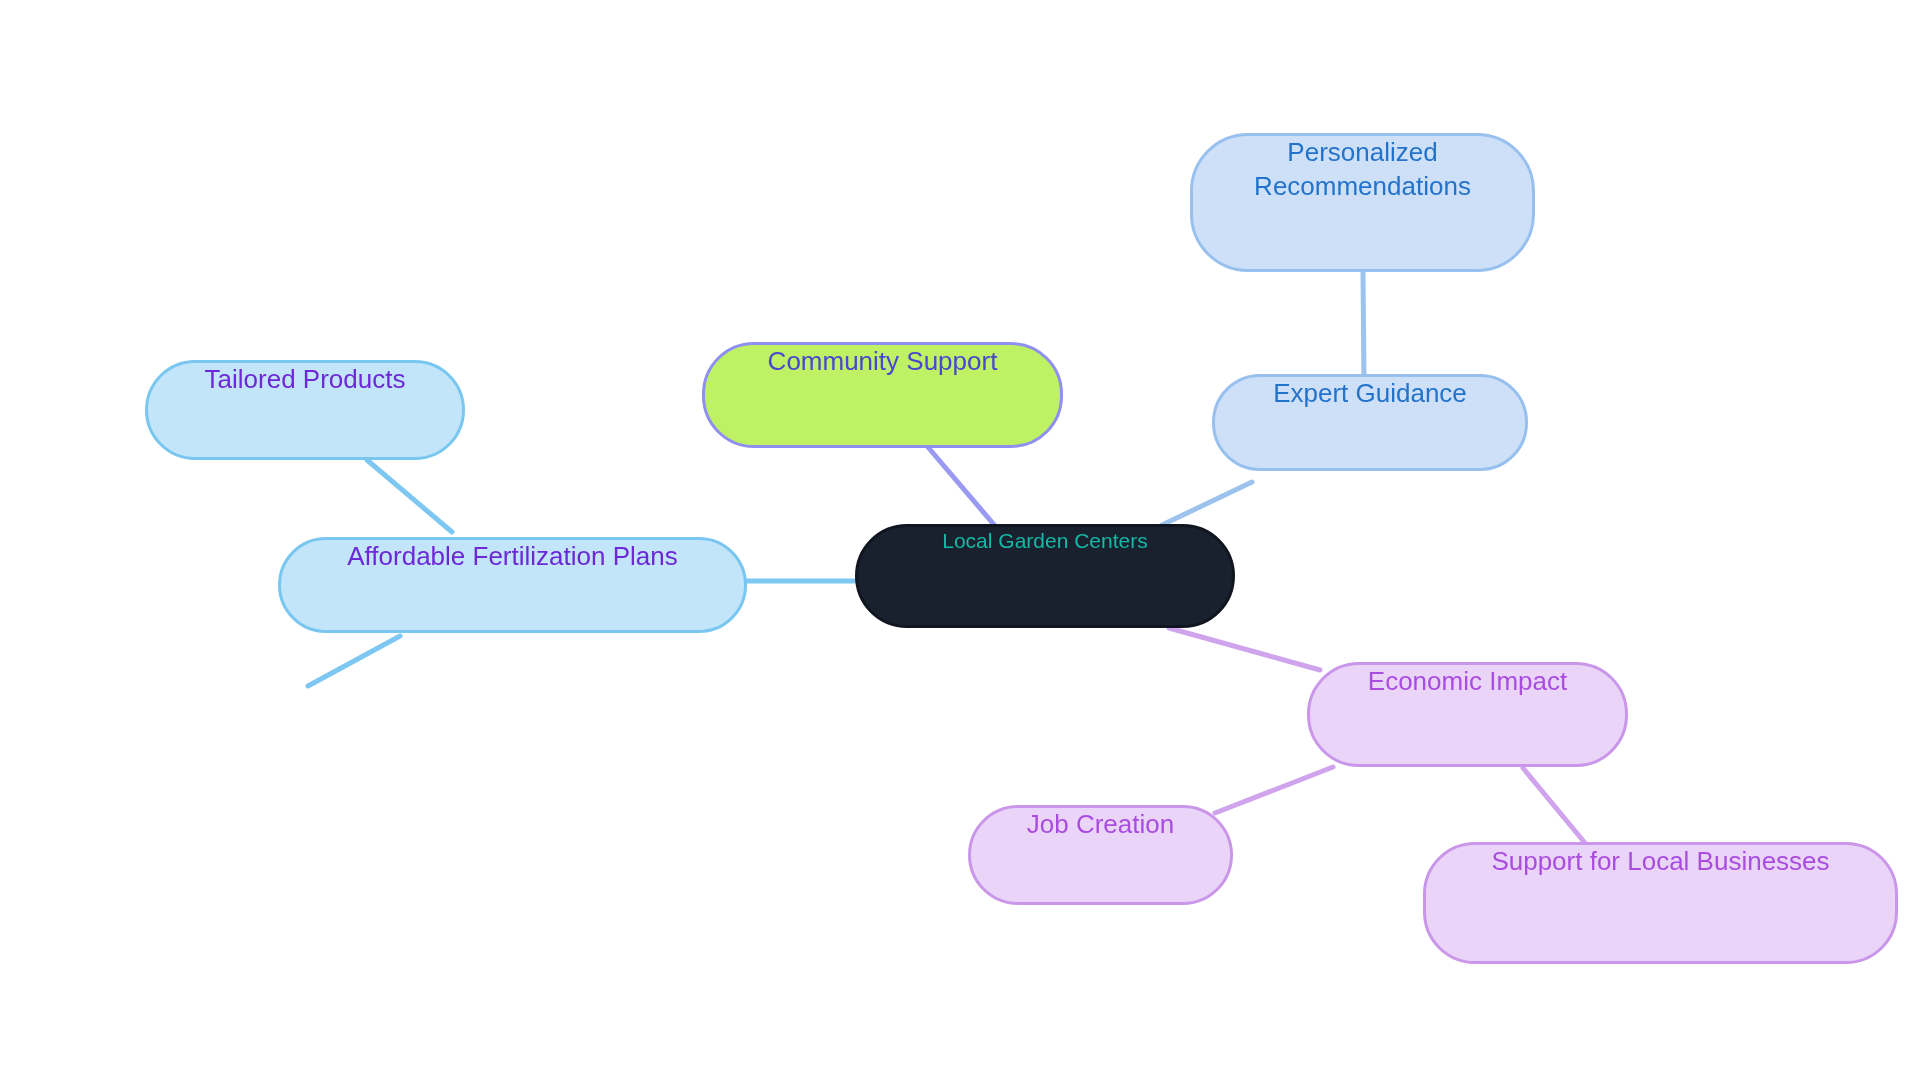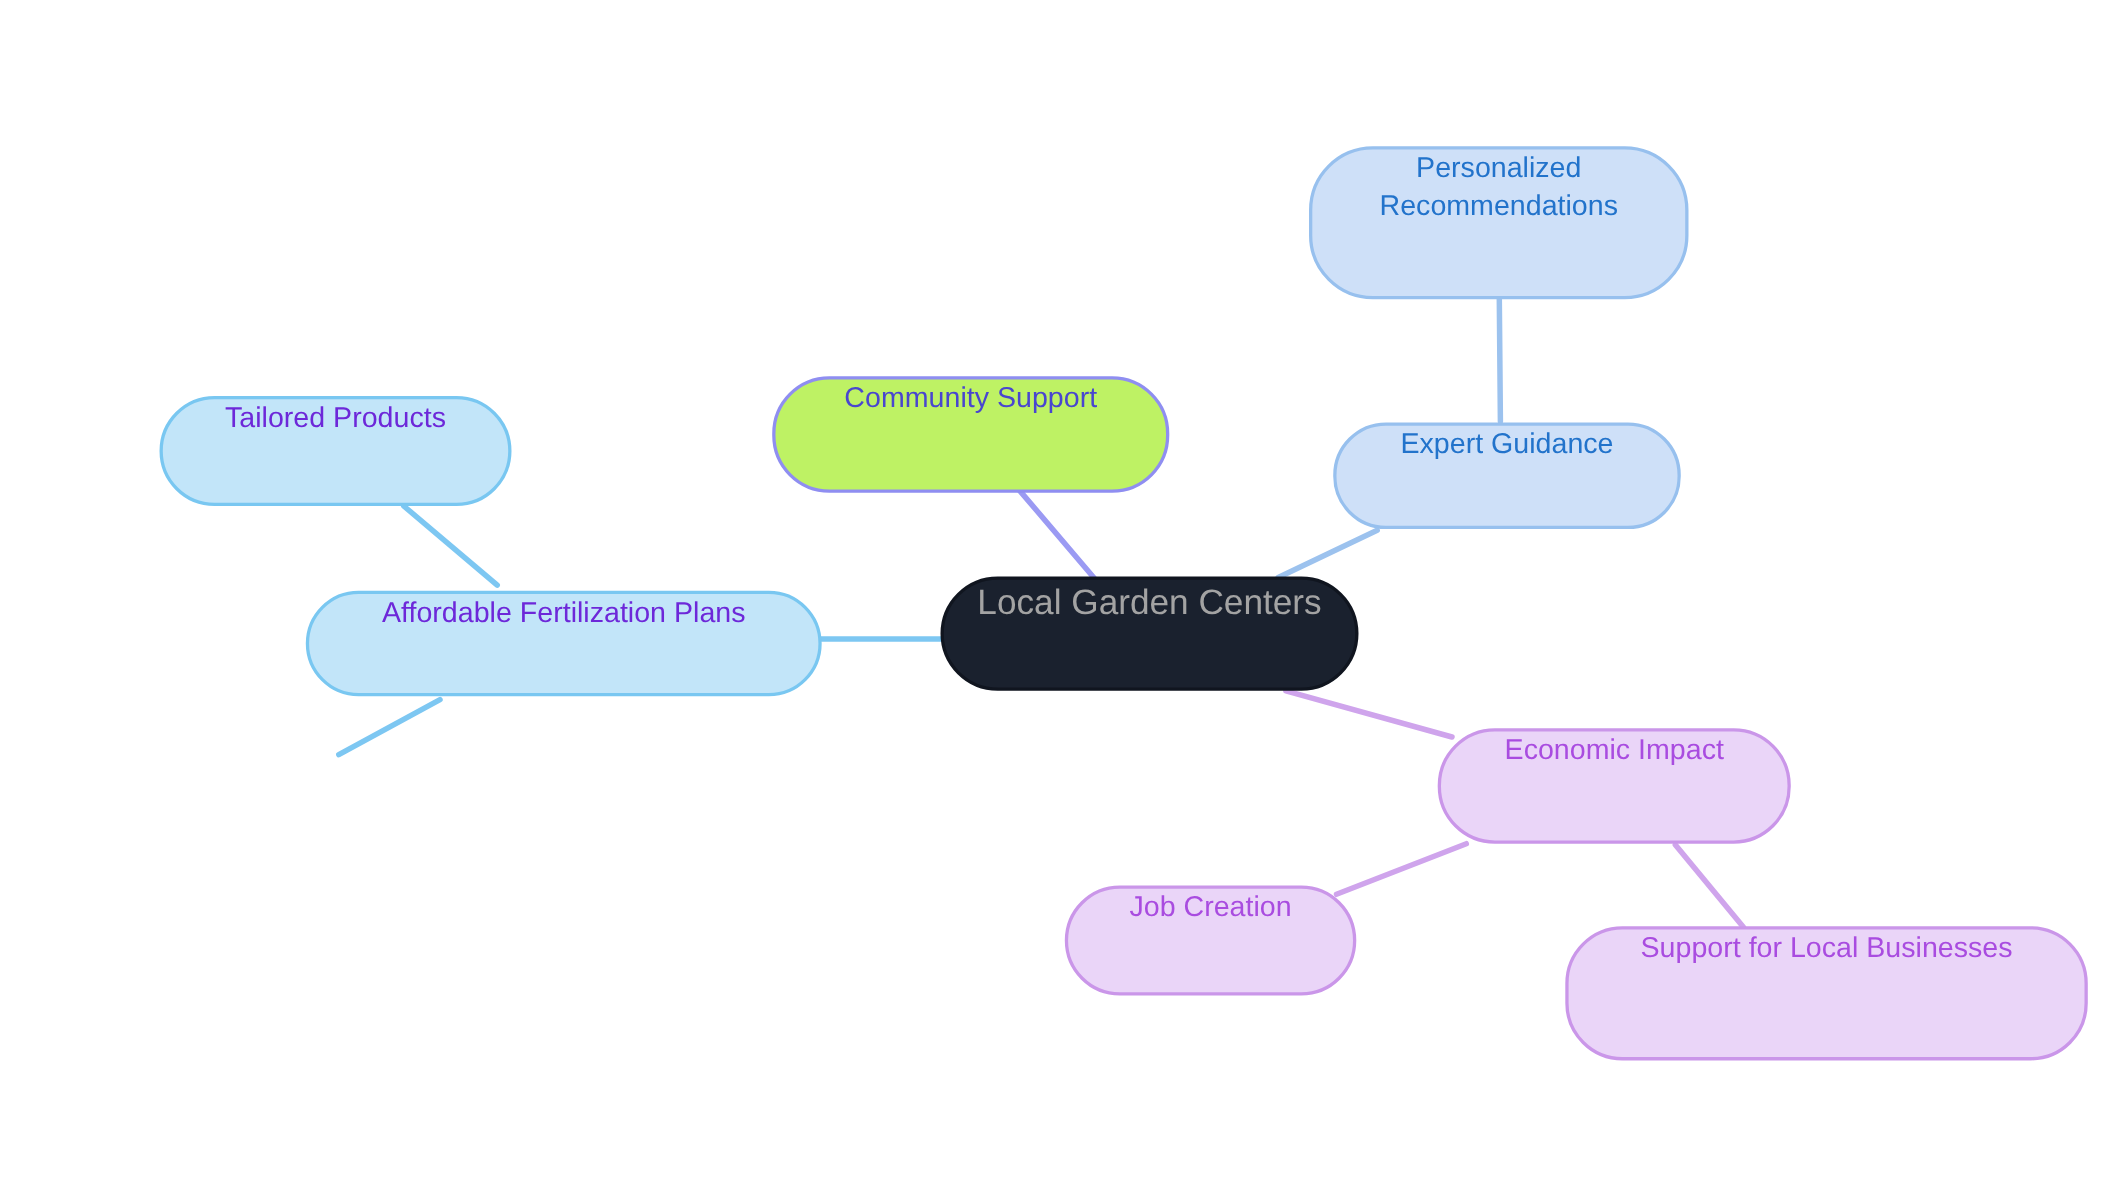--- a/index.html
+++ b/index.html
@@ -34,22 +34,22 @@
     border: 3px solid transparent;
     border-radius: 52px;
     padding: 0 22px;
     cursor: default;
     user-select: none;
   }
   
   .node.root-style {
     background: #1a212e;
     border-color: #10151f;
-    color: #a3a3a3;
-    font-size: 32px;
+    color: #14b8a6;
+    font-size: 21px;
   }
   .node.periwinkle {
     background: #bef264;
     border-color: #8f8ef1;
     color: #4946cf;
   }
   .node.blue {
     background: #cee0f8;
     border-color: #97c0ee;
     color: #2273cb;
@@ -61,21 +61,21 @@
   }
   .node.orchid {
     background: #ead5f8;
     border-color: #ca96e9;
     color: #a94ce0;
   }
   
   #n-root        { left: 855px;  top: 524px; width: 380px; height: 104px; }
   #n-community   { left: 702px;  top: 342px; width: 361px; height: 106px; }
   #n-personalized{ left: 1190px; top: 133px; width: 345px; height: 139px; border-radius: 58px; }
-  #n-expert      { left: 1212px; top: 384px; width: 316px; height: 97px;  border-radius: 48px; }
+  #n-expert      { left: 1212px; top: 374px; width: 316px; height: 97px;  border-radius: 48px; }
   #n-affordable  { left: 278px;  top: 537px; width: 469px; height: 96px; }
   #n-tailored    { left: 145px;  top: 360px; width: 320px; height: 100px; border-radius: 50px; }
   #n-diverse     { left: 25px;   top: 685px; width: 322px; height: 100px; border-radius: 50px; }
   #n-economic    { left: 1307px; top: 662px; width: 321px; height: 105px; }
   #n-job         { left: 968px;  top: 805px; width: 265px; height: 100px; border-radius: 50px; }
   #n-support     { left: 1423px; top: 842px; width: 475px; height: 122px; }
 </style>
 </head>
 <body>
 

